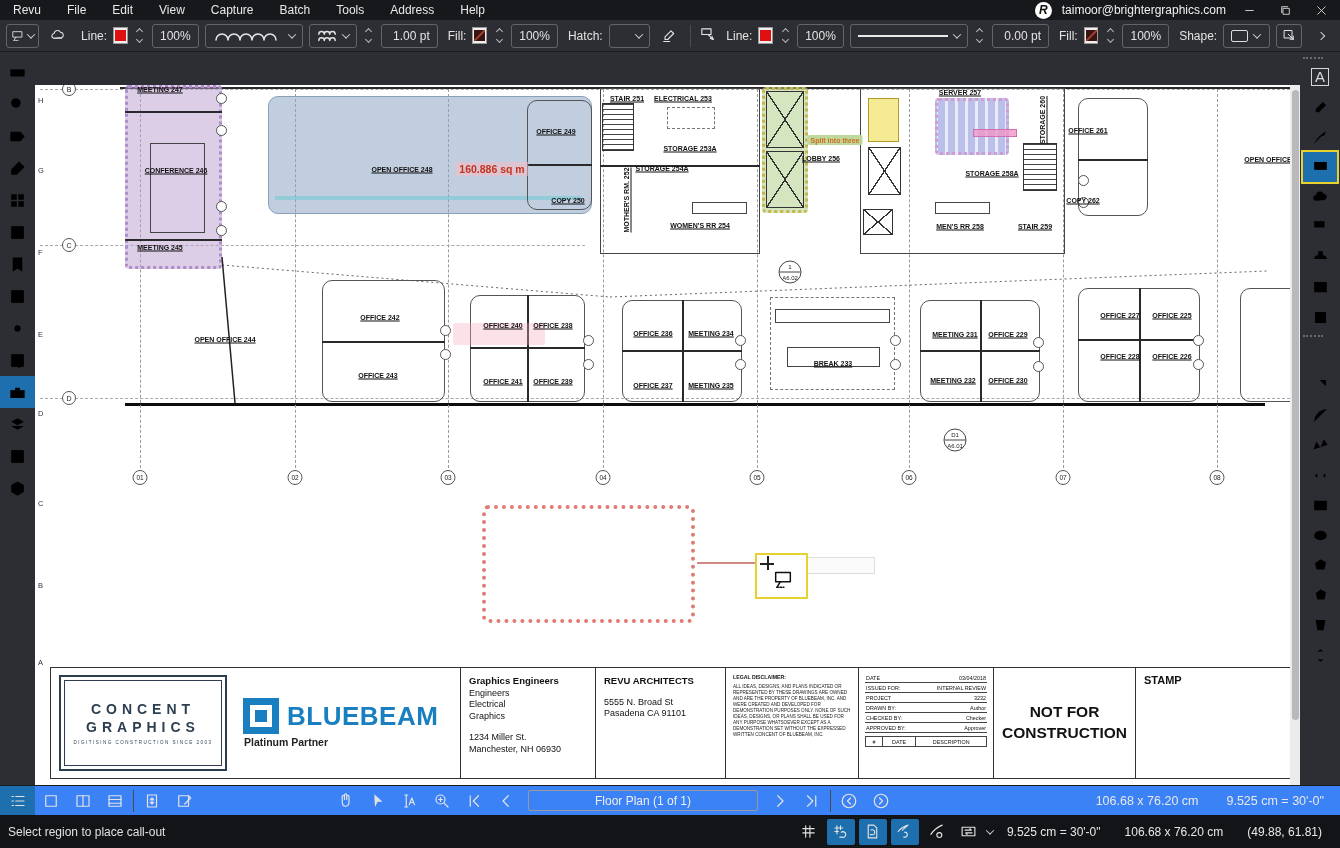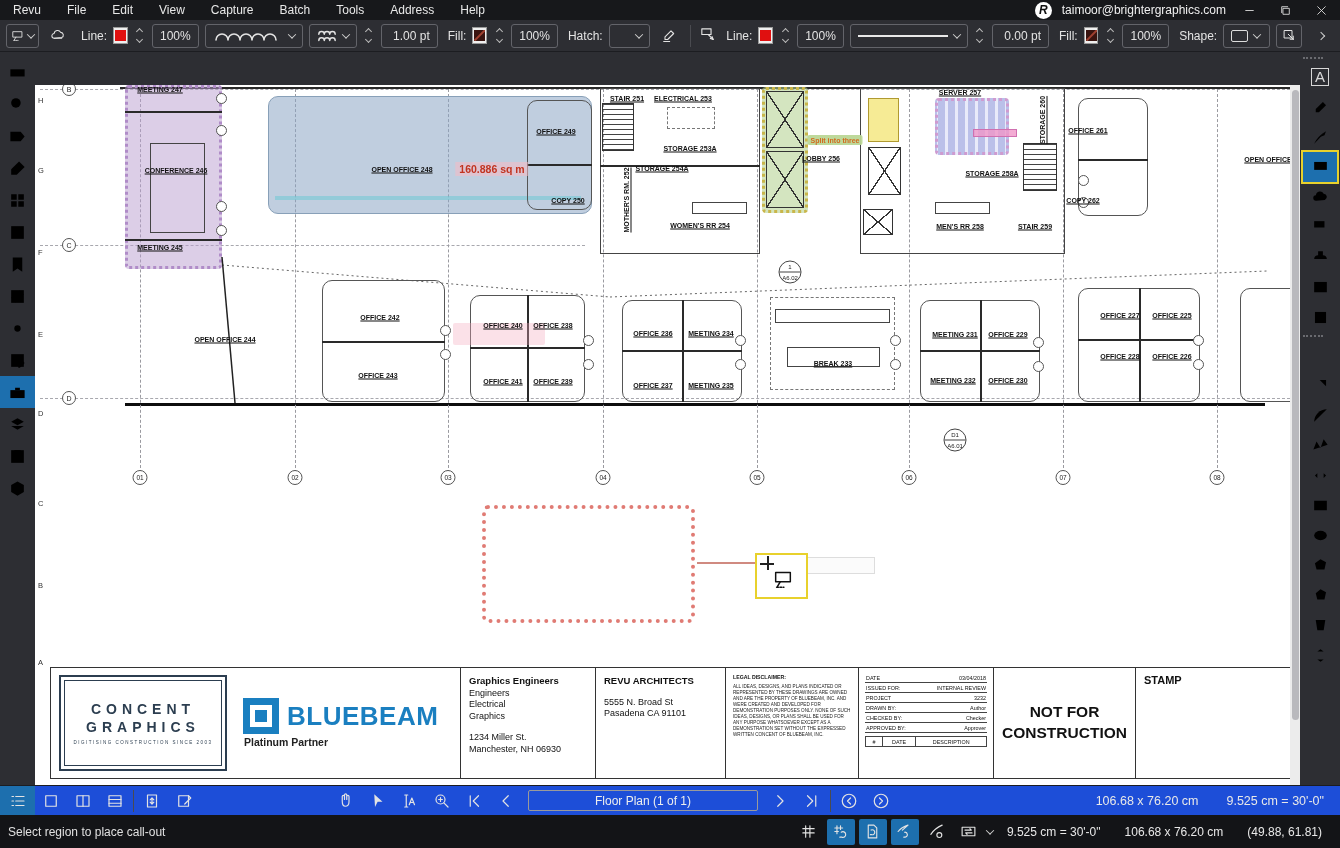--- a/index.html
+++ b/index.html
@@ -147,21 +147,21 @@
   .revrow { display:flex; justify-content:space-between; border-bottom:.8px solid #444; padding:1.5px 1px; }
   .revval { text-align:right; }
   .revhead { display:flex; border:.8px solid #444; margin-top:3px; text-align:center; }
   .revhead span { border-right:.8px solid #444; padding:1.5px 2px; }
   .revhead span:nth-child(1){ width:14%; } .revhead span:nth-child(2){ width:28%; } .revhead span:nth-child(3){ width:58%; border-right:none; }
   .tcol-nfc { display:flex; align-items:center; justify-content:center; font-weight:bold; font-size:15.5px;
     text-align:center; line-height:1.35; padding:0 12px; }
   .tcol-stamp { padding:6px 8px; font-size:11px; font-weight:bold; border-right:none; }
 
   
-  .bottombar { position:absolute; left:0; top:785px; width:1340px; height:30px; background:#1d4ed8;
+  .bottombar { position:absolute; left:0; top:785px; width:1340px; height:30px; background:#3b82f6;
     border-top:1px solid #1c1d21; display:flex; align-items:center; color:#d8d8d8; }
   .bbtn { width:32px; height:30px; display:flex; align-items:center; justify-content:center; color:#d8d8d8; background:none; border:none; }
   .bbtn svg { width:18px; height:18px; }
   .bbtn.active { background:#1d6fae; color:#fff; }
   .bbtn.dim { color:#7d7e83; }
   .pagebox { width:230px; height:21px; border:1px solid #9a9a9a; border-radius:2px; display:flex; align-items:center;
     justify-content:center; font-size:12px; color:#eee; margin:0 6px; }
   .bbtext { font-size:12.5px; color:#e8e8e8; white-space:nowrap; }
 
   

